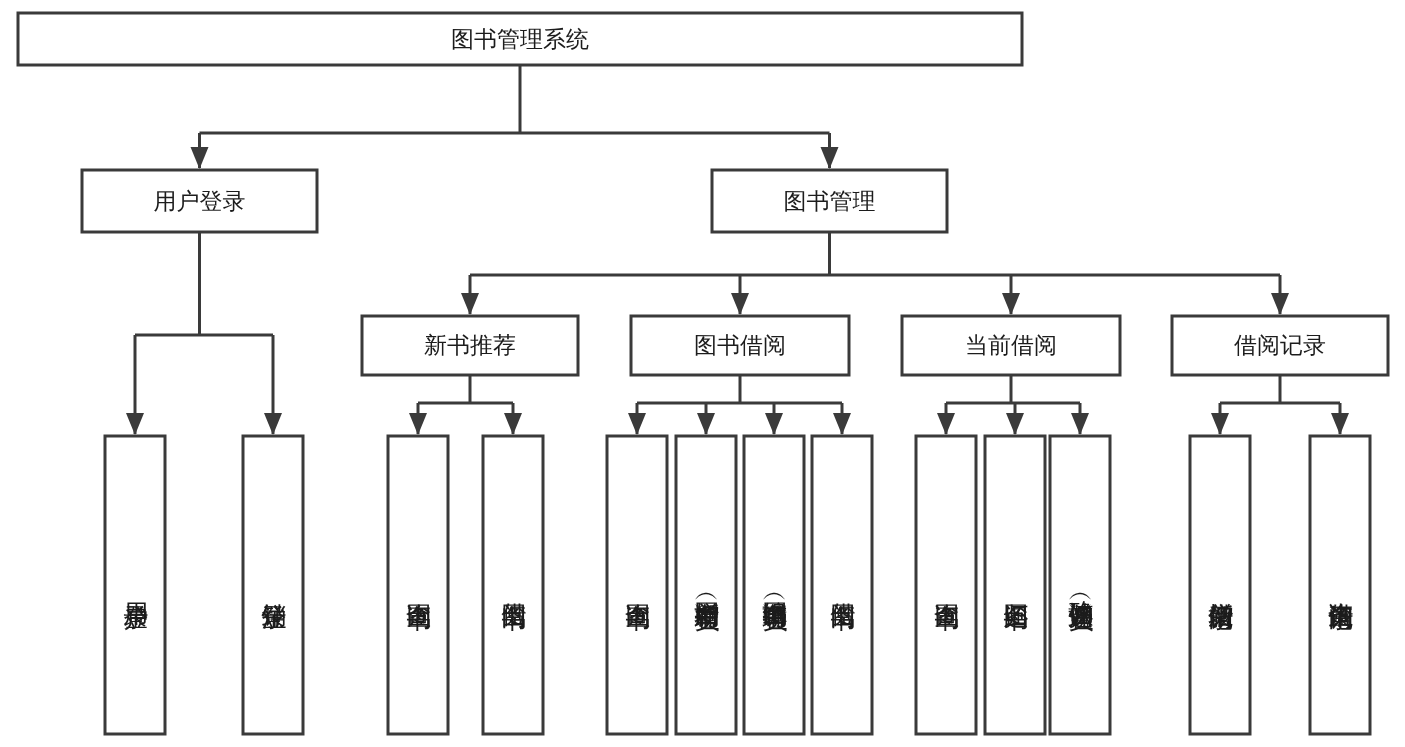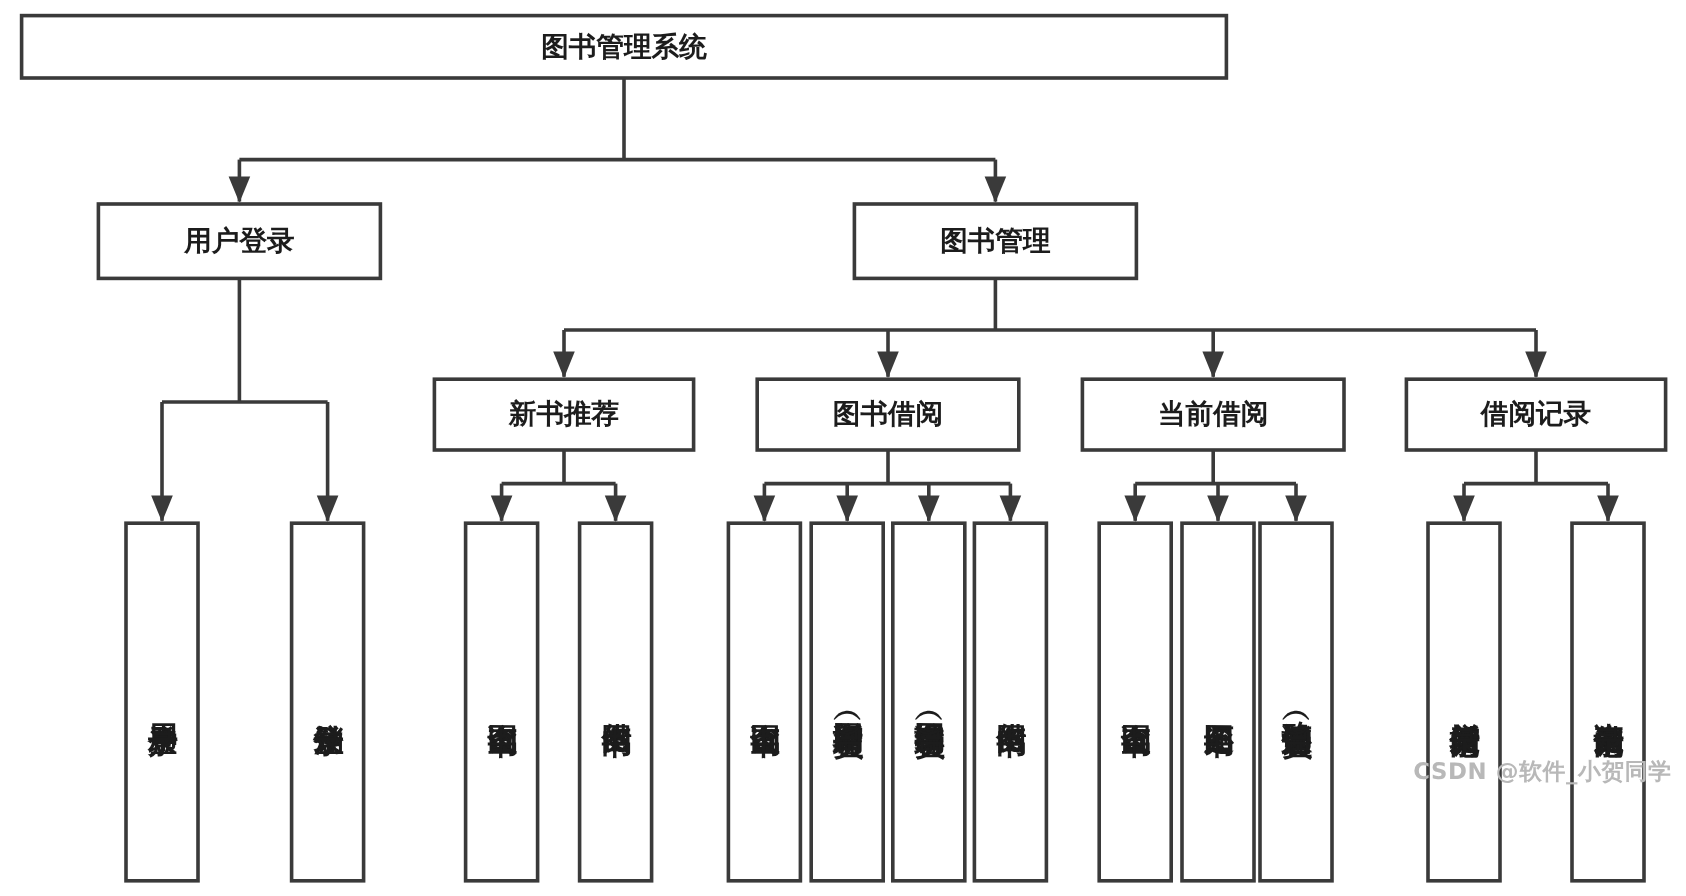--- a/index.html
+++ b/index.html
@@ -11,21 +11,20 @@
     width: 1405px;
     height: 747px;
     font-family: "DejaVu Sans", "Liberation Sans", sans-serif;
     overflow: hidden;
   }
   #diagram-root {
     position: relative;
     width: 1405px;
     height: 662px;
     background: #ffffff;
-    font-weight: bold;
   }
   svg#tree-svg {
     position: absolute;
     left: 0;
     top: 0;
     width: 1405px;
     height: 747px;
     display: block;
   }
   .node-box {
@@ -176,14 +175,13 @@
       <div class="node-label-v" style="left: 607px; top: 436px; width: 60px; height: 298px;">查询图书</div>
       <div class="node-label-v" style="left: 676px; top: 436px; width: 60px; height: 298px;">新增图书（管理员）</div>
       <div class="node-label-v" style="left: 744px; top: 436px; width: 60px; height: 298px;">编辑图书（管理员）</div>
       <div class="node-label-v" style="left: 812px; top: 436px; width: 60px; height: 298px;">借阅图书</div>
       <div class="node-label-v" style="left: 916px; top: 436px; width: 60px; height: 298px;">查询图书</div>
       <div class="node-label-v" style="left: 985px; top: 436px; width: 60px; height: 298px;">归还图书</div>
       <div class="node-label-v" style="left: 1050px; top: 436px; width: 60px; height: 298px;">确认归还（管理员）</div>
       <div class="node-label-v" style="left: 1190px; top: 436px; width: 60px; height: 298px;">新增借阅记录</div>
       <div class="node-label-v" style="left: 1310px; top: 436px; width: 60px; height: 298px;">查询借阅记录</div>
     </div>
-  <div class="watermark">CSDN @软件_小贺同学</div>
 </div>
 
 </body></html>

